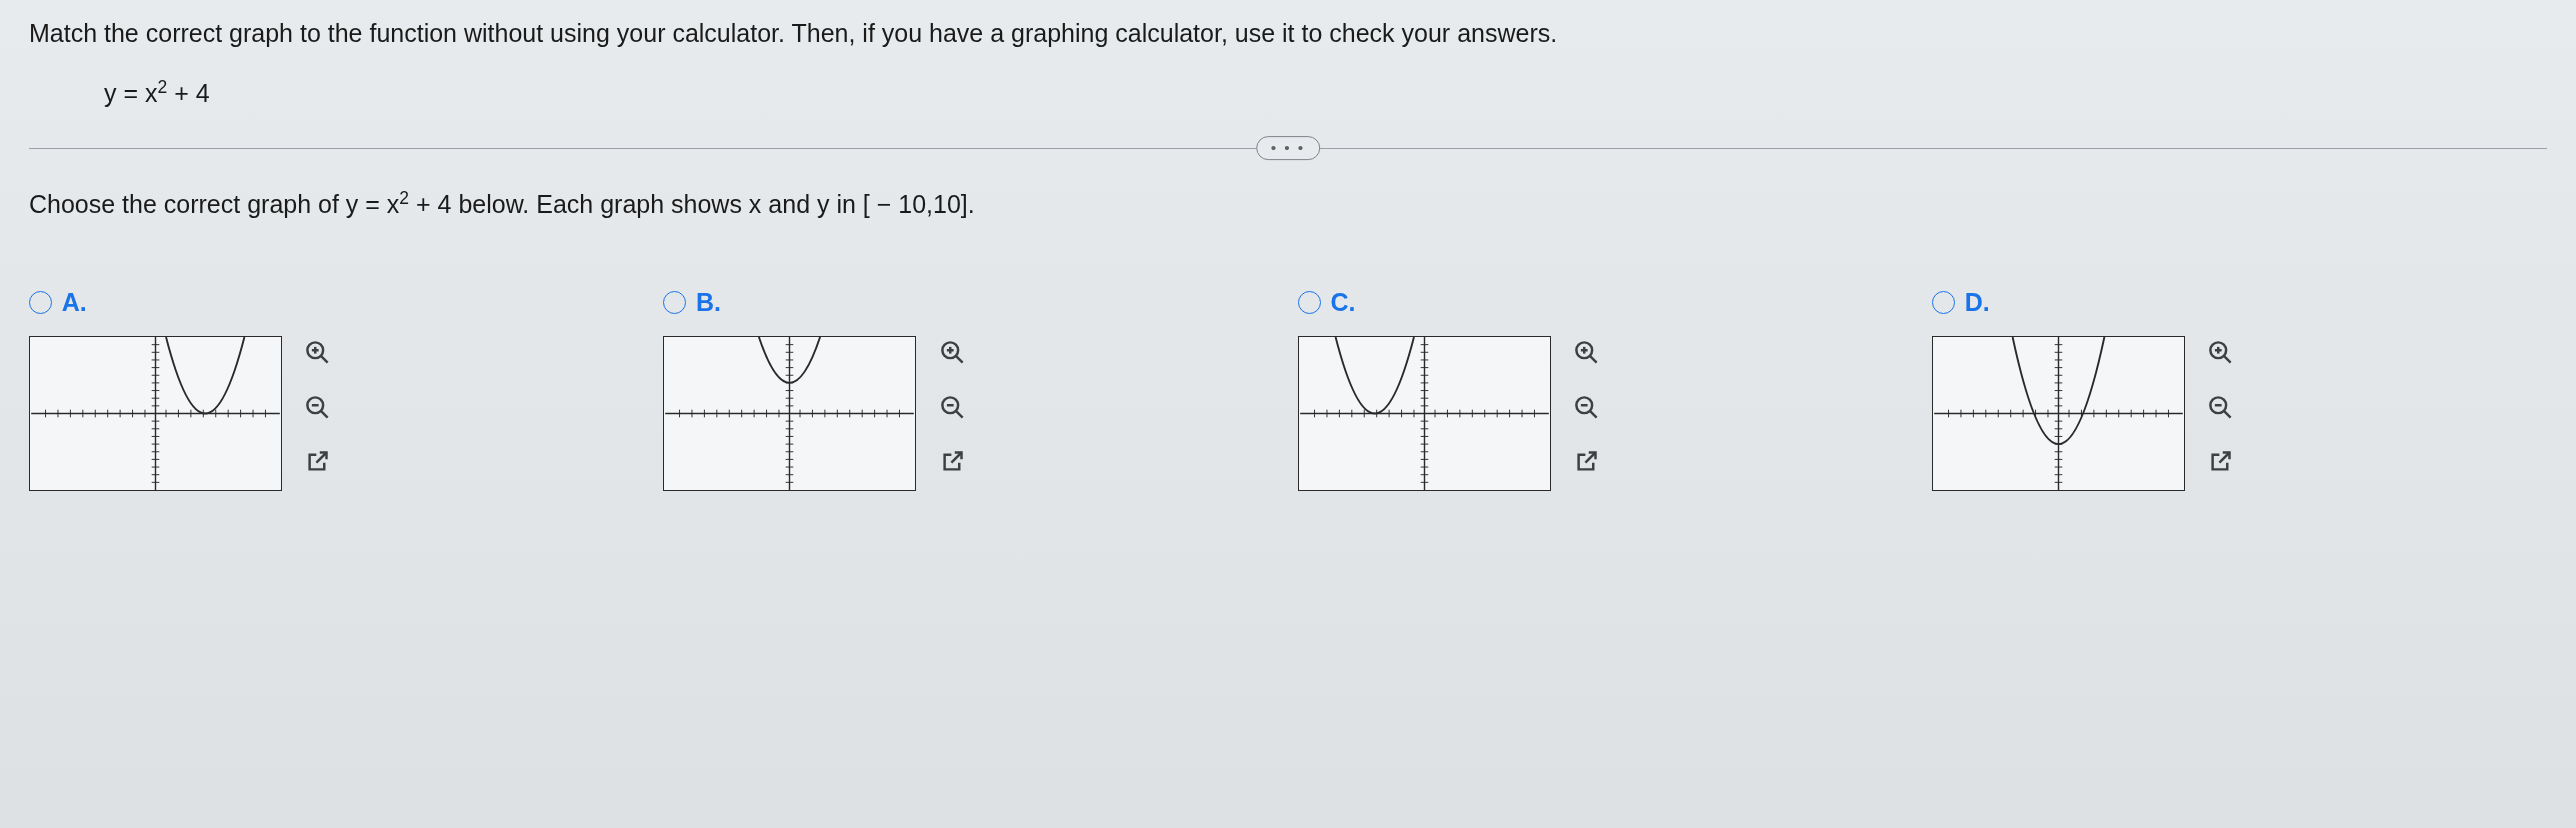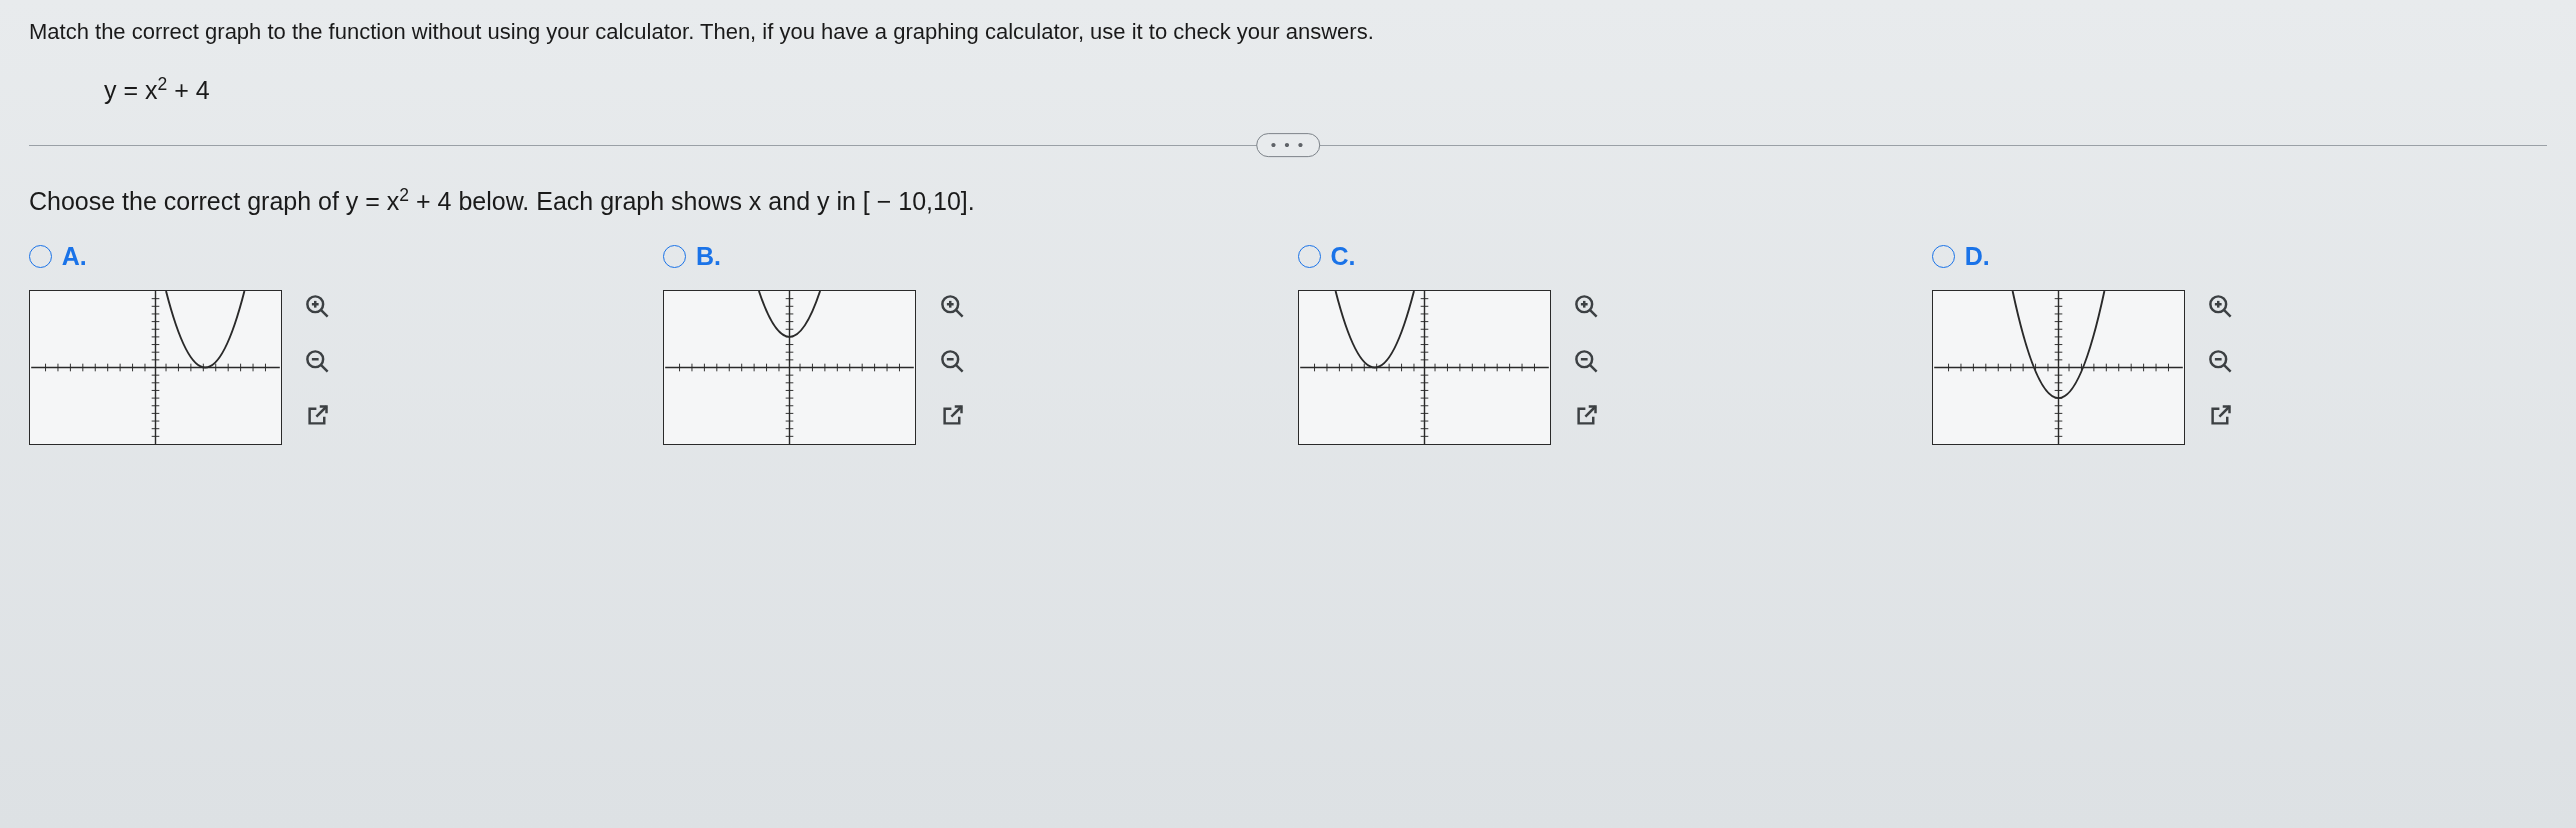--- a/index.html
+++ b/index.html
@@ -8,21 +8,21 @@
       box-sizing: border-box;
     }
     body {
       font-family: Arial, Helvetica, sans-serif;
       background: linear-gradient(180deg, #e8ebed 0%, #dde1e4 100%);
       padding: 19.4px 29px;
       color: #1a1a1a;
       min-height: 829px;
     }
     .question-text {
-      font-size: 22px;
+      font-size: 25px;
       color: #1a1a1a;
       margin-bottom: 29px;
     }
     .equation {
       font-size: 25px;
       color: #1a1a1a;
       margin-left: 75px;
       margin-bottom: 29px;
     }
     .sup {
@@ -47,21 +47,21 @@
       border-radius: 13.6px;
       padding: 1.9px 13.6px;
       font-size: 15.5px;
       color: #5f6368;
       letter-spacing: 1.9px;
       cursor: pointer;
     }
     .instruction {
       font-size: 25px;
       color: #1a1a1a;
-      margin-bottom: 26px;
+      margin-bottom: 69px;
     }
     .options-row {
       display: flex;
       justify-content: space-between;
       gap: 19.4px;
     }
     .option {
       flex: 1;
     }
     .option-header {

